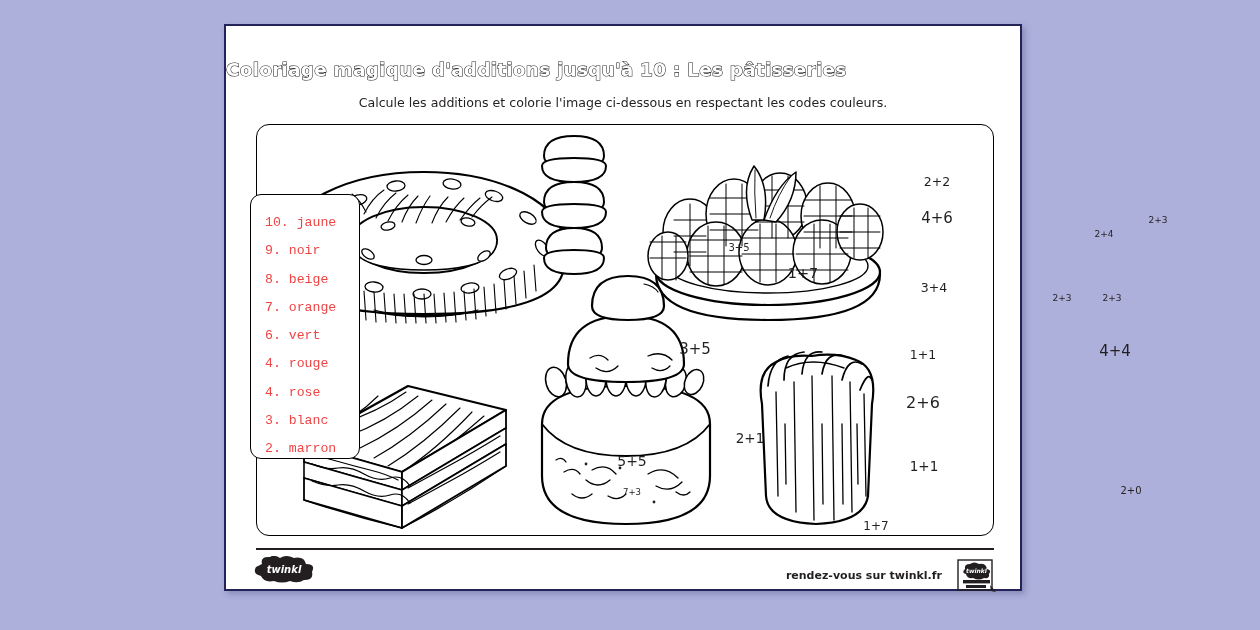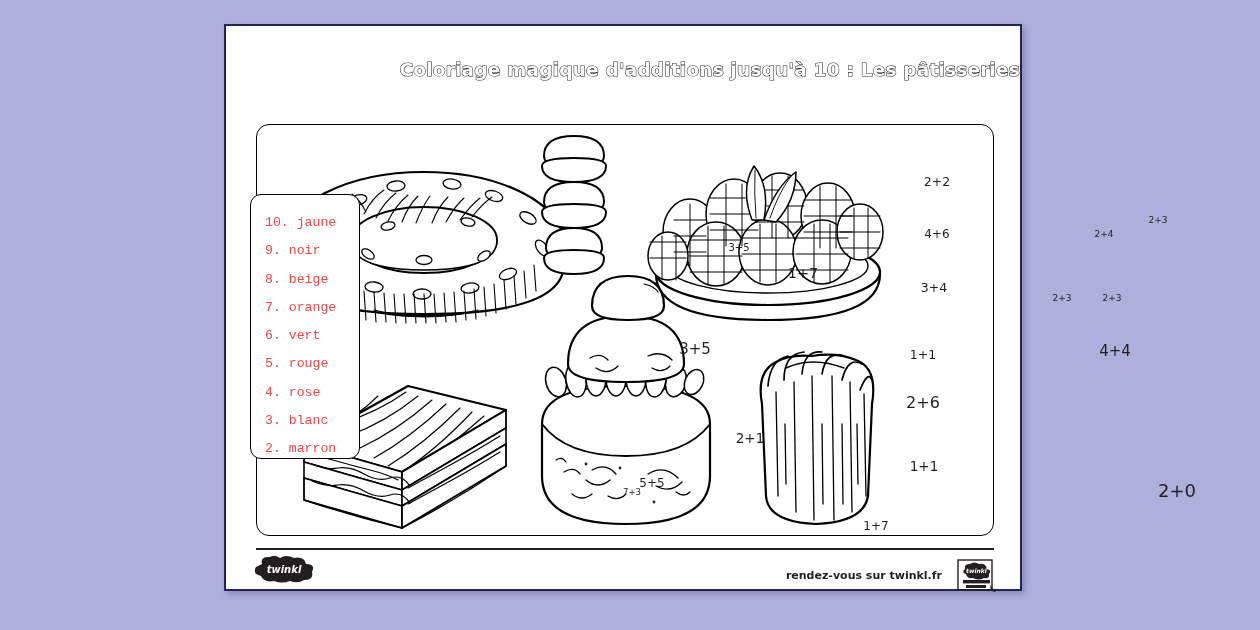--- a/index.html
+++ b/index.html
@@ -15,21 +15,21 @@
     position:absolute;left:224px;top:24px;width:798px;height:567px;
     background:#ffffff;
     border:2px solid #23235a;
     box-sizing:border-box;
     box-shadow:3px 3px 6px rgba(40,40,90,.28);
   }
 
   
   .title{
     position:absolute;left:0;top:33px;width:100%;
-    text-align:right;
+    text-align:left;
     font-family:"DejaVu Sans", sans-serif;
     font-size:18.5px;font-weight:bold;
     letter-spacing:.2px;
     color:#ffffff;
     -webkit-text-stroke:1.1px #231f20;
     paint-order:stroke fill;
     white-space:nowrap;
   }
   .subtitle{
     position:absolute;left:0;top:69px;width:100%;
@@ -94,20 +94,21 @@
   }
 </style>
 </head>
 <body>
 
 <div id="stage">
 
   <div class="sheet">
 
     <div class="title">Coloriage magique d'additions jusqu'à 10 : Les pâtisseries</div>
+    <div class="subtitle">Calcule les additions et colorie l'image ci-dessous en respectant les codes couleurs.</div>
 
     <div class="frame"></div>
 
     <div class="art">
       <svg width="738" height="412" viewBox="0 0 738 412" fill="none" stroke="#000" stroke-width="1.6" stroke-linecap="round" stroke-linejoin="round">
 
         <g>
           <ellipse cx="168" cy="120" rx="140" ry="72" fill="#fff" stroke-width="2.2"></ellipse>
           <path d="M28 118 L28 140 Q28 190 168 190 Q308 190 308 140 L308 118" fill="#fff" stroke-width="2.2"></path>
           <ellipse cx="168" cy="116" rx="73" ry="33" fill="#fff" stroke-width="2"></ellipse>
@@ -335,47 +336,47 @@
         </g>
 
       </svg>
     </div>
 
     <div class="lbl" style="left:513px;top:221px;font-size:10px;">3+5</div>
     <div class="lbl" style="left:577px;top:247px;font-size:14.5px;">1+7</div>
     <div class="lbl" style="left:469px;top:323px;font-size:15px;">3+5</div>
 
     <div class="lbl" style="left:711px;top:155px;font-size:12.5px;">2+2</div>
-    <div class="lbl" style="left:711px;top:208px;font-size:12px;">4+6</div>
+    <div class="lbl" style="left:711px;top:192px;font-size:15px;">4+6</div>
     <div class="lbl" style="left:708px;top:261px;font-size:12.5px;">3+4</div>
 
     <div class="lbl" style="left:878px;top:208px;font-size:9px;">2+4</div>
     <div class="lbl" style="left:836px;top:272px;font-size:9px;">2+3</div>
     <div class="lbl" style="left:886px;top:272px;font-size:9px;">2+3</div>
     <div class="lbl" style="left:932px;top:194px;font-size:9px;">2+3</div>
     <div class="lbl" style="left:889px;top:325px;font-size:15px;">4+4</div>
 
     <div class="lbl" style="left:488px;top:412px;font-size:13.5px;margin-left:36px;">2+1</div>
-    <div class="lbl" style="left:406px;top:457px;font-size:12px;margin-left:20px;">5+5</div>
+    <div class="lbl" style="left:406px;top:435px;font-size:14px;">5+5</div>
     <div class="lbl" style="left:406px;top:466px;font-size:8.5px;">7+3</div>
 
     <div class="lbl" style="left:697px;top:328px;font-size:12.5px;">1+1</div>
     <div class="lbl" style="left:697px;top:376px;font-size:16px;">2+6</div>
     <div class="lbl" style="left:698px;top:440px;font-size:13.5px;">1+1</div>
     <div class="lbl" style="left:650px;top:500px;font-size:12px;">1+7</div>
 
-    <div class="lbl" style="left:951px;top:464px;font-size:18px;">2+0</div>
+    <div class="lbl" style="left:905px;top:464px;font-size:10px;">2+0</div>
 
     <div class="legend">
       <div class="legend-item">10. jaune</div>
       <div class="legend-item">9. noir</div>
       <div class="legend-item">8. beige</div>
       <div class="legend-item">7. orange</div>
       <div class="legend-item">6. vert</div>
-      <div class="legend-item">5. rouge</div>
+      <div class="legend-item">4. rouge</div>
       <div class="legend-item">4. rose</div>
       <div class="legend-item">3. blanc</div>
       <div class="legend-item">2. marron</div>
     </div>
 
     <div class="rule"></div>
 
     <div class="twinkl-logo">
       <svg width="66" height="28" viewBox="0 0 66 28">
         <path d="M10 8 Q8 0 18 1 Q22 -2 28 2 Q34 -2 42 2 Q52 0 54 8

